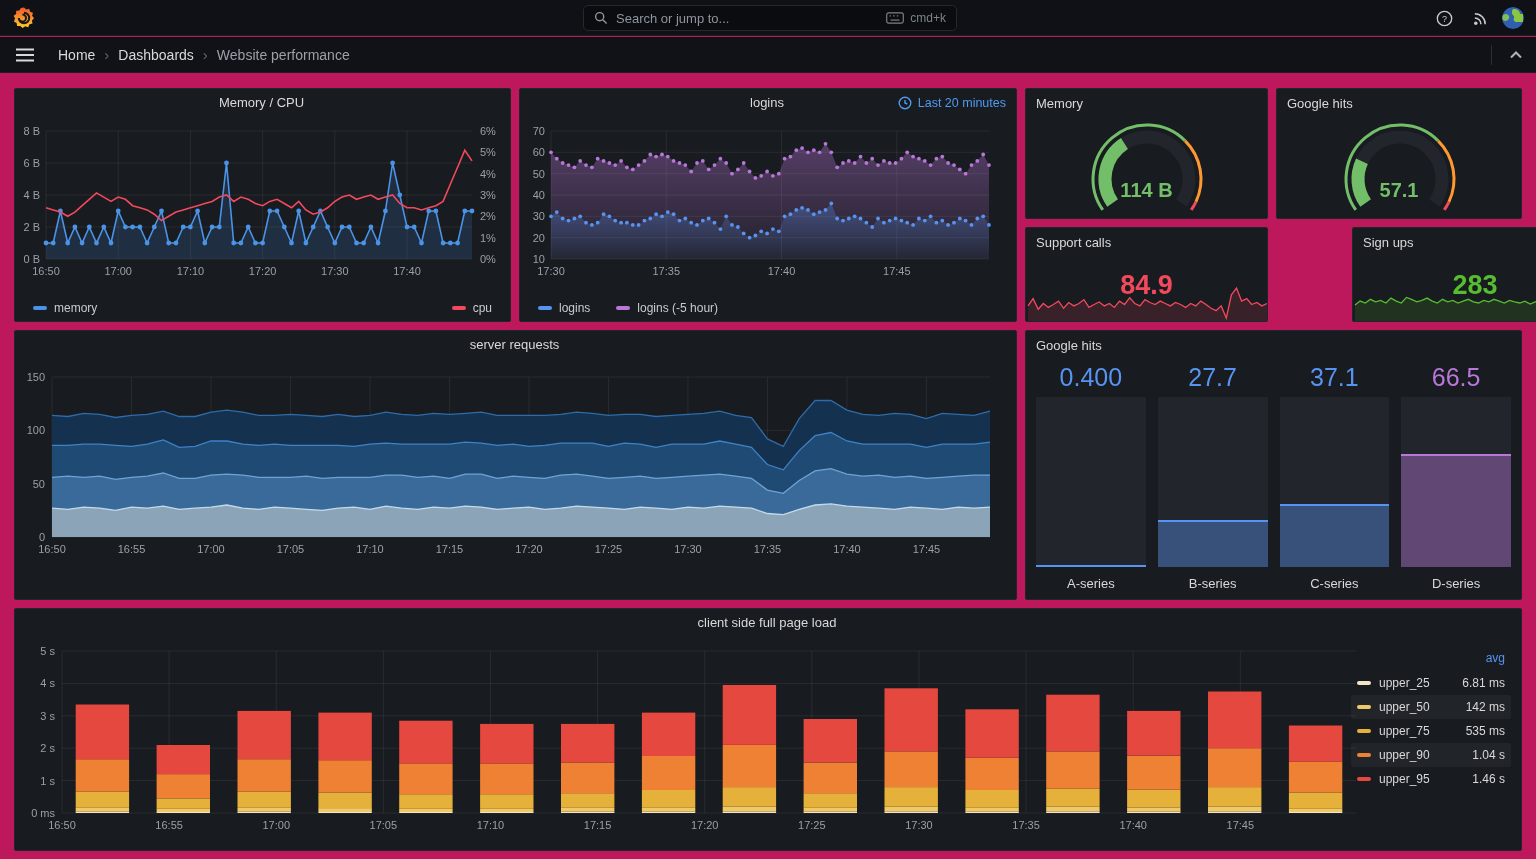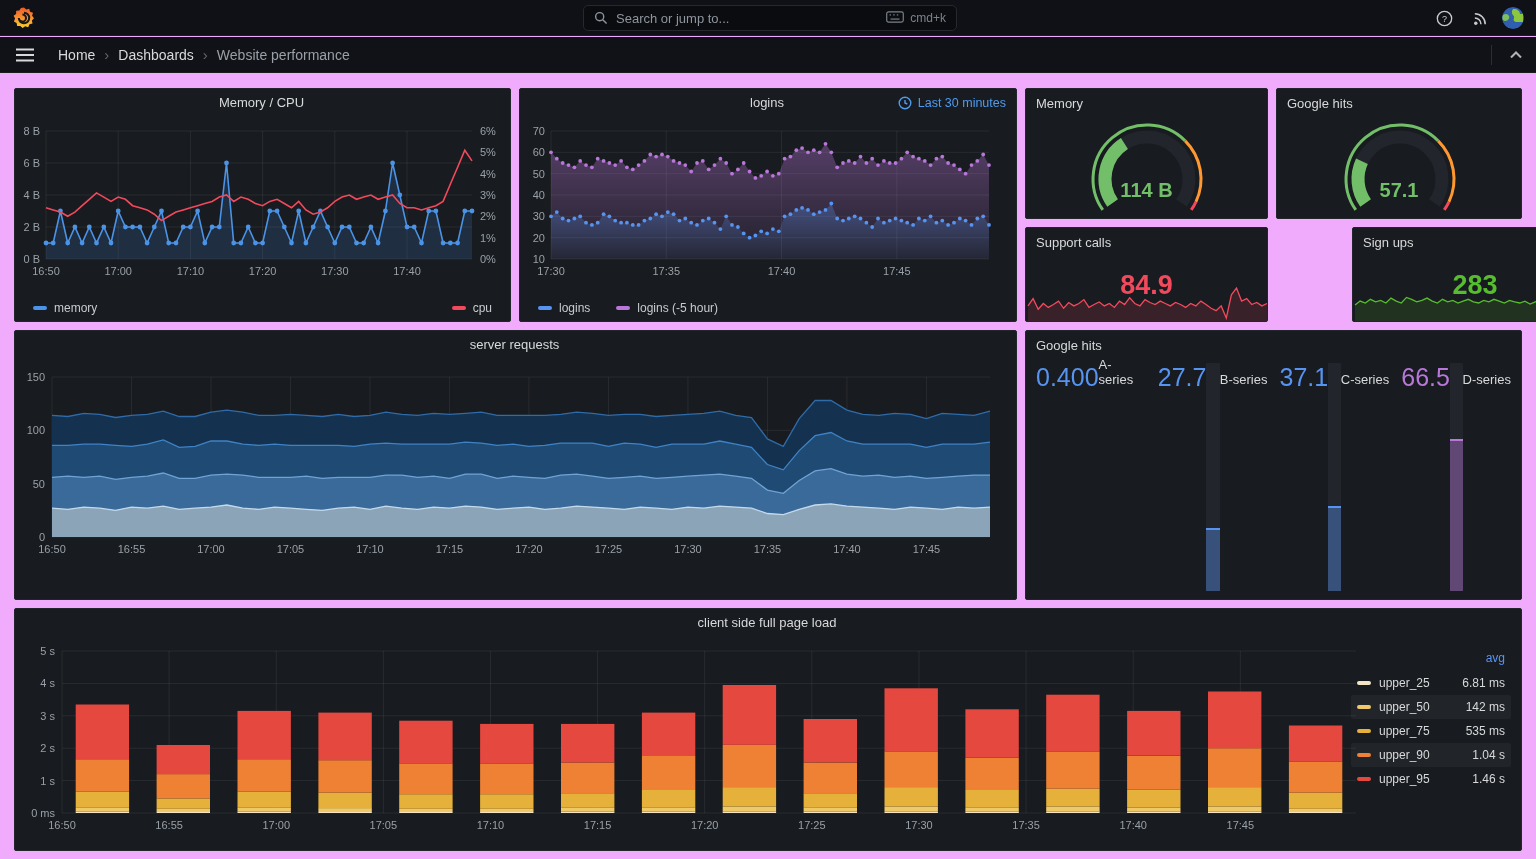--- a/index.html
+++ b/index.html
@@ -1,22 +1,22 @@
 <!DOCTYPE html>
 <html><head>
 <meta charset="utf-8">
 <style>
   html,body{margin:0;padding:0;background:#0c0d10;}
-  .app{position:relative;width:1536px;height:859px;background:#f0abfc;font-family:"Liberation Sans",sans-serif;color:#D8D9DA;overflow:hidden}
+  .app{position:relative;width:1536px;height:859px;background:#be185d;font-family:"Liberation Sans",sans-serif;color:#D8D9DA;overflow:hidden}
   
   .topnav{position:absolute;top:0;left:0;width:100%;height:36px;background:#101116;border-bottom:1px solid #1c1e24;box-sizing:border-box}
   .logo{position:absolute;left:12px;top:6px;width:24px;height:24px;cursor:pointer}
   .search{position:absolute;left:583px;top:5px;width:374px;height:26px;background:#0b0c0f;border:1px solid #26282e;border-radius:5px;display:flex;align-items:center;padding:0 10px;box-sizing:border-box;color:#8e959e;font-size:13px;gap:8px;cursor:text}
   .search .ph{flex:1}
-  .kbd{display:flex;gap:6px;color:#7b828b;font-size:12px}
+  .kbd{display:flex;align-items:center;gap:6px;color:#7b828b;font-size:12px}
   .nav-ic{position:absolute;top:6px;width:26px;height:24px;display:flex;align-items:center;justify-content:center;color:#c7cbd1;cursor:pointer}
   #ic-help{left:1431px}#ic-rss{left:1467px}#ic-avatar{left:1500px}
   
   .subnav{position:absolute;top:37px;left:0;width:100%;height:36px;background:#111217;border-bottom:1px solid #1c1e24;display:flex;align-items:center;box-sizing:border-box}
   .burger{margin-left:16px;cursor:pointer;display:flex;align-items:center;color:#d8d9da}
   .crumbs{display:flex;align-items:center;gap:9px;margin-left:24px;font-size:14px}
   .crumb{color:#d8d9da;font-weight:500;cursor:pointer}
   .crumb.current{color:#9aa0a7;font-weight:400;cursor:default}
   .sep{color:#62666d;font-size:15px}
   .subnav-right{position:absolute;right:12px;top:0;height:36px;display:flex;align-items:center}
@@ -43,21 +43,21 @@
   .li{display:flex;align-items:center;gap:7px;cursor:pointer}
   .sw{width:14px;height:4px;border-radius:2px;display:inline-block}
   
   .gauge-value{position:absolute;left:0;right:0;top:90px;text-align:center;font-size:20px;font-weight:700;color:#73BF69}
   .spark-value{position:absolute;left:0;right:0;top:42px;text-align:center;font-size:27px;font-weight:700}
   #v-support{color:#F2495C}
   #v-signups{color:#56BD2F}
   .sparksvg{position:absolute;bottom:0;left:1px}
   
   #bargauge-cols{position:absolute;left:10px;right:10px;top:32px;bottom:8px;display:flex;gap:12px}
-  .bg-col{flex:1;display:flex;flex-direction:row;cursor:pointer}
+  .bg-col{flex:1;display:flex;flex-direction:column;cursor:pointer}
   .bg-val{height:34px;font-size:25px;font-weight:500;text-align:center}
   .bg-track{flex:1;background:#22252B;position:relative;border-radius:1px}
   .bg-fill{position:absolute;left:0;right:0;bottom:0;box-sizing:border-box}
   .bg-label{height:24px;display:flex;align-items:flex-end;justify-content:center;font-size:13px;color:#D8D9DA}
   
   #client-legend{position:absolute;top:40px;right:10px;width:160px;font-size:12px}
   .cl-head{text-align:right;color:#5794F2;padding:2px 6px 6px}
   .cl-row{display:flex;align-items:center;gap:8px;height:24px;padding:0 6px;border-radius:2px;cursor:pointer}
   .cl-row.shade{background:rgba(255,255,255,0.045)}
   .cl-name{flex:1;color:#d8d9da}
@@ -258,21 +258,21 @@
       </div>
   </section>
 
   <section class="panel" id="p-logins">
     <h2 class="ptitle-center">logins</h2>
     <div class="timerange">
       <svg width="14" height="14" viewBox="0 0 14 14">
         <circle cx="7" cy="7" r="5.8" fill="none" stroke="#4E9BF0" stroke-width="1.4"></circle>
         <polyline points="7,4 7,7 9.3,8" fill="none" stroke="#4E9BF0" stroke-width="1.4"></polyline>
       </svg>
-      <span>Last 30 minutes</span>
+      <span>Last 20 minutes</span>
     </div>
     <svg id="svg-logins" class="chart" style="top:28px" width="496" height="178">
         <defs>
           <linearGradient id="gP" x1="0" y1="0" x2="0" y2="1">
             <stop offset="0%" stop-color="#B877D9" stop-opacity="0.38"></stop>
             <stop offset="100%" stop-color="#B877D9" stop-opacity="0.06"></stop>
           </linearGradient>
           <linearGradient id="gB" x1="0" y1="0" x2="0" y2="1">
             <stop offset="0%" stop-color="#5794F2" stop-opacity="0.32"></stop>
             <stop offset="100%" stop-color="#5794F2" stop-opacity="0.05"></stop>

